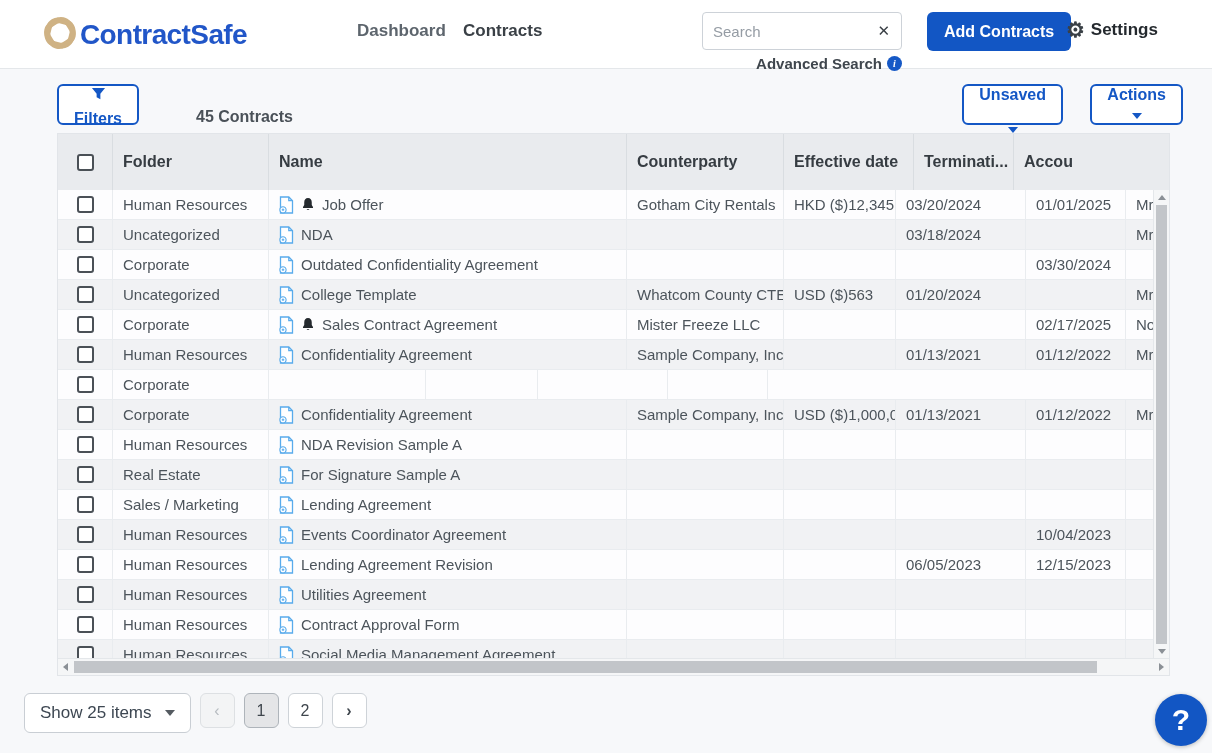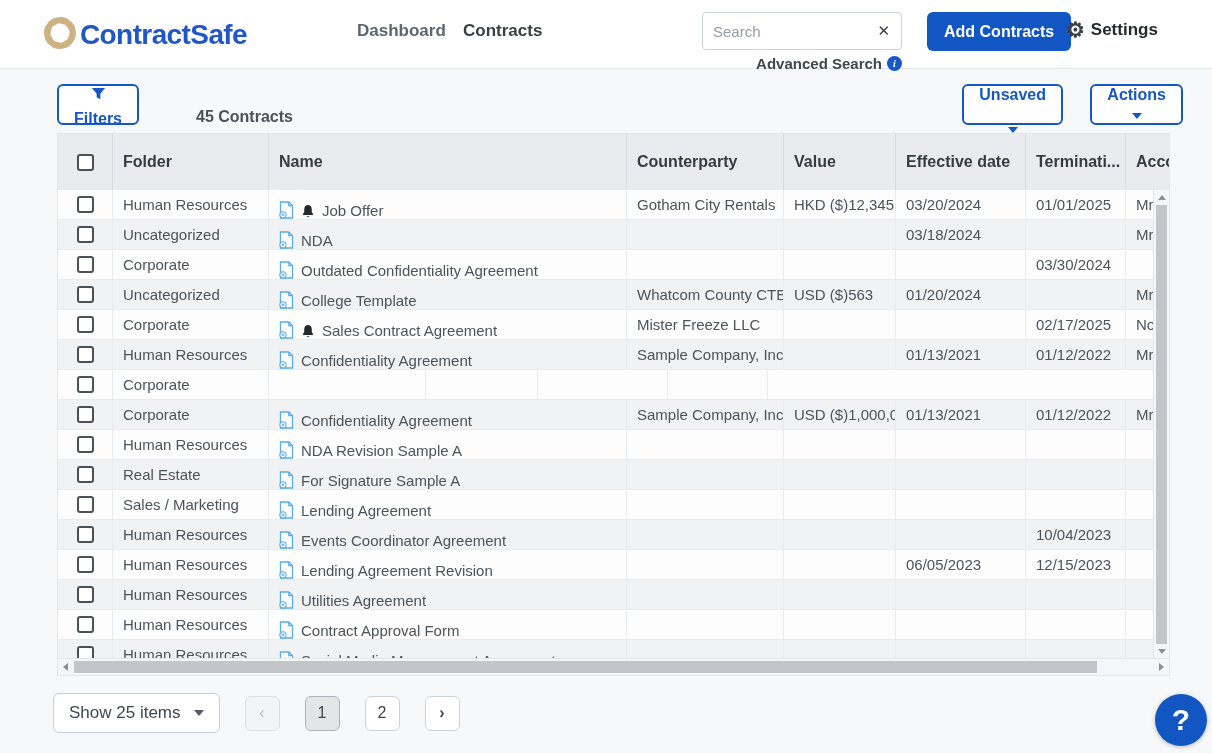--- a/index.html
+++ b/index.html
@@ -38,42 +38,42 @@
   .table { position:relative; margin-left:57px; width:1113px; background:#fff; border:1px solid #e2e5e9; }
   .thead { display:flex; height:56px; background:#e9ebee; }
   .thead .cell { display:flex; align-items:center; font-size:16px; font-weight:bold; color:#363c42; border-right:1px solid #d9dde1; }
   .tbody { height:468px; overflow:hidden; }
   .trow { display:flex; height:30px; border-bottom:1px solid #e9ecef; background:#fdfdfe; cursor:pointer; }
   .trow.alt { background:#f1f2f4; }
   .cell { padding:0 10px; white-space:nowrap; overflow:hidden; display:flex; align-items:center; font-size:15px; color:#4c545b; }
   .trow .cell { border-right:1px solid #e9ecef; }
   .col-check { width:55px; justify-content:center; padding:0; }
   .col-folder { width:156px; }
-  .col-name { width:358px; gap:7px;align-items:flex-end; }
+  .col-name { width:358px; gap:7px; }
   .col-cp { width:157px; }
   .col-value { width:112px; }
   .col-eff { width:130px; }
   .col-term { width:100px; }
   .col-acct { flex:1; border-right:none !important; }
   .cb { width:17px; height:17px; border:2px solid #4a5056; border-radius:3px; background:#fff; cursor:pointer; flex:none; }
   .doc-ic, .bell-ic { flex:none; display:inline-flex; }
 
   
   .vscroll { position:absolute; top:56px; right:0; width:16px; height:468px; background:#f5f6f7; border-left:1px solid #e4e7ea; }
   .vthumb { position:absolute; left:2px; right:2px; top:15px; bottom:14px; background:#c2c5c9; }
   .arr { position:absolute; width:0; height:0; }
   .arr.up { left:4px; top:5px; border-left:4px solid transparent; border-right:4px solid transparent; border-bottom:5px solid #8b9096; }
   .arr.down { left:4px; bottom:4px; border-left:4px solid transparent; border-right:4px solid transparent; border-top:5px solid #8b9096; }
   .hscroll { position:relative; height:17px; background:#f5f6f7; border-top:1px solid #e4e7ea; }
   .hthumb { position:absolute; left:16px; right:72px; top:2px; bottom:2px; background:#c2c5c9; }
   .arr.left  { left:5px; top:4px; border-top:4px solid transparent; border-bottom:4px solid transparent; border-right:5px solid #8b9096; }
   .arr.right { right:5px; top:4px; border-top:4px solid transparent; border-bottom:4px solid transparent; border-left:5px solid #8b9096; }
 
   
-  .pagination { display:flex; align-items:center; gap:25px; margin:17px 0 0 53px; }
+  .pagination { display:flex; align-items:flex-start; gap:9px; margin:17px 0 0 24px; }
   .page-size { display:flex; align-items:center; gap:13px; height:40px; padding:0 15px; background:#fff; border:1px solid #c9ced4; border-radius:6px; font-size:17px; color:#3d4752; font-family:inherit; cursor:pointer; }
   .pg { width:35px; height:35px; border-radius:6px; font-size:16px; font-family:inherit; display:flex; align-items:center; justify-content:center; cursor:pointer; }
   .pg.prev { background:#f3f4f5; border:1px solid #dde0e3; color:#b7bcc1; }
   .pg.num { background:#fff; border:1px solid #ced3d8; color:#3f464d; }
   .pg.num.cur { background:#e4e5e7; border:1px solid #aeb4ba; }
   .pg.next { background:#fff; border:1px solid #ced3d8; color:#3f464d; font-weight:bold; }
 
   .help-fab { position:absolute; right:5px; bottom:7px; width:52px; height:52px; border-radius:50%; background:#1256c4; border:none; color:#fff; font-size:30px; font-weight:bold; font-family:inherit; cursor:pointer; box-shadow:0 1px 4px rgba(0,0,0,.25); }
 </style>
 </head>
@@ -135,21 +135,20 @@
 </div>
 
 <div class="table">
   <div class="thead" id="thead">
       <div class="cell col-check">
         <span class="cb"></span>
       </div>
       <div class="cell col-folder">Folder</div>
       <div class="cell col-name">Name</div>
       <div class="cell col-cp">Counterparty</div>
-      <div class="cell col-value">Value</div>
       <div class="cell col-eff">Effective date</div>
       <div class="cell col-term">Terminati...</div>
       <div class="cell col-acct">Accou</div>
     </div>
   <div class="tbody" id="tbody">
       <div class="trow">
      <div class="cell col-check">
           <span class="cb"></span>
         </div>
      <div class="cell col-folder">Human Resources</div>

